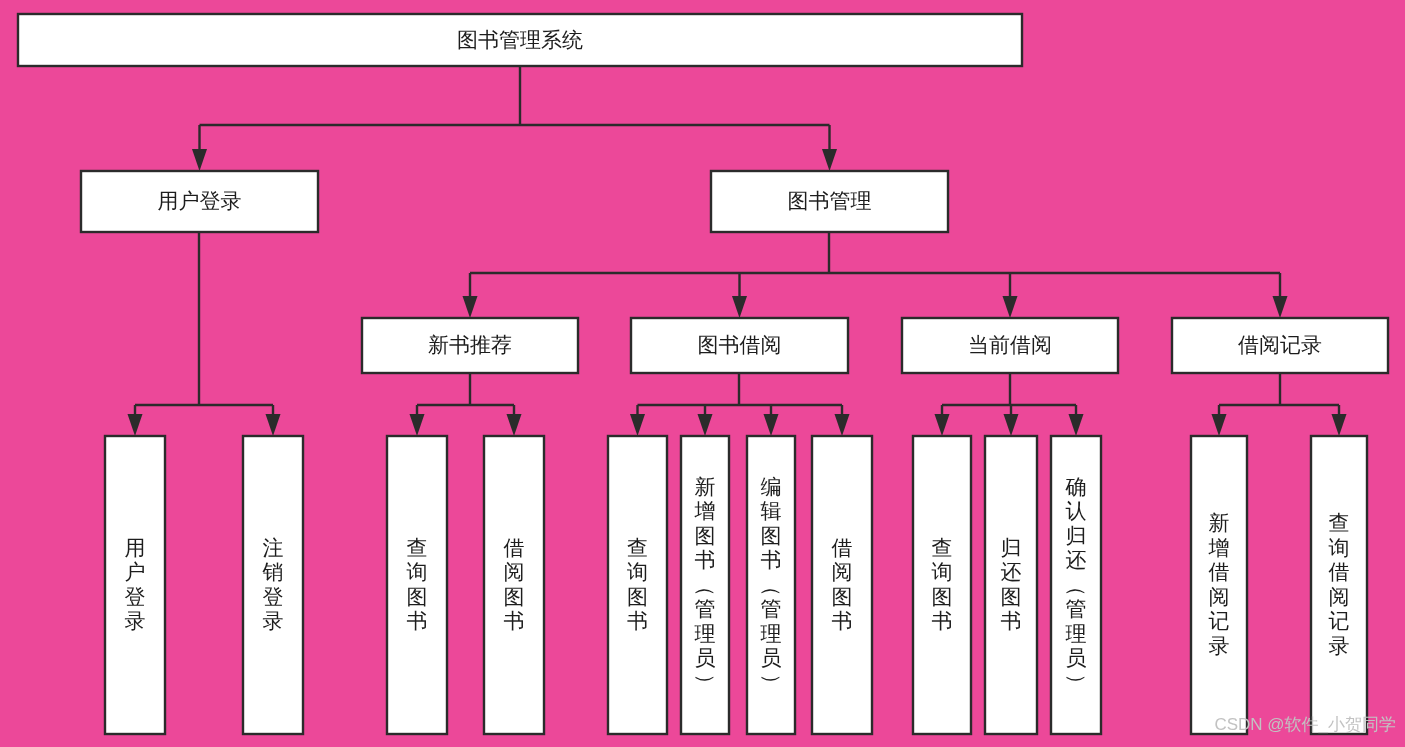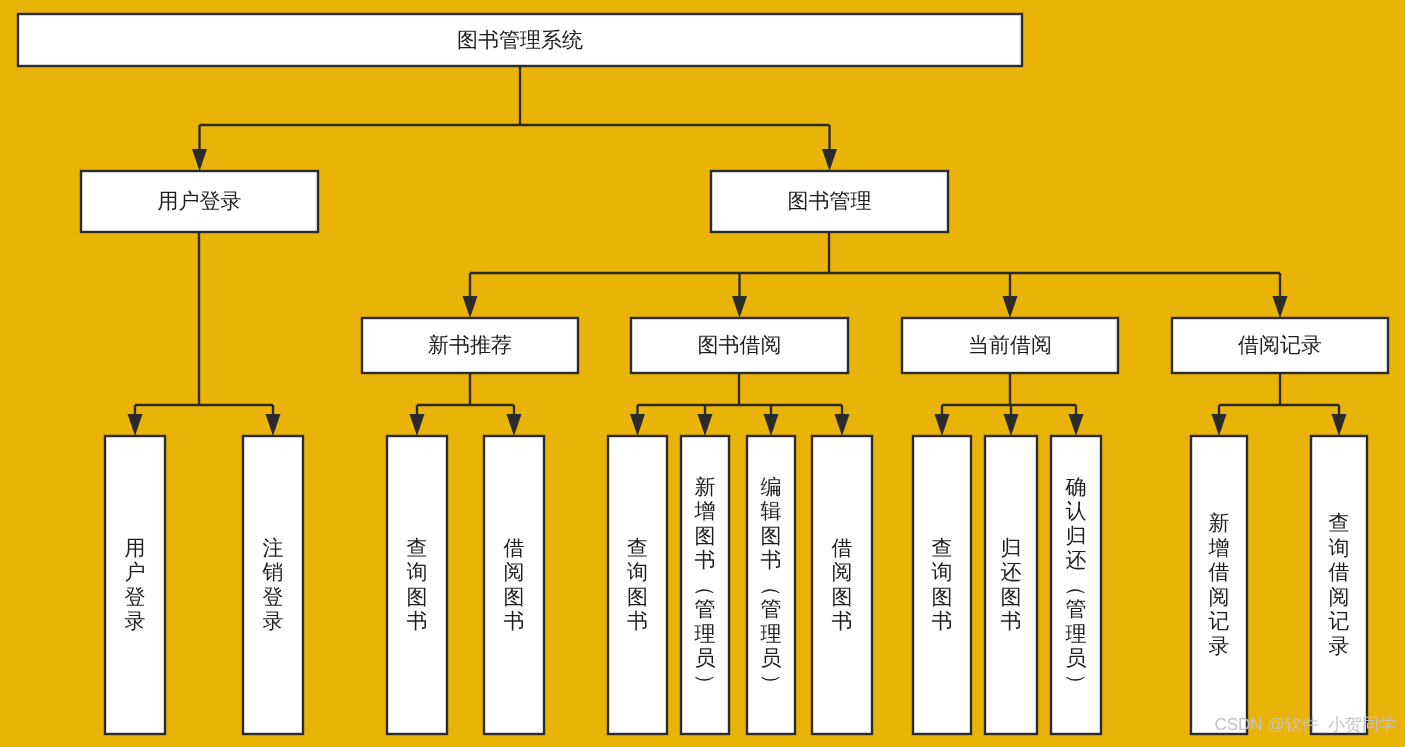--- a/index.html
+++ b/index.html
@@ -8,21 +8,21 @@
     padding: 0;
     background: #ffffff;
   }
   body {
     font-family: "Liberation Sans", "DejaVu Sans", sans-serif;
   }
   #diagram-root {
     position: relative;
     width: 1405px;
     height: 747px;
-    background: #eab308;
+    background: #ec4899;
     overflow: hidden;
   }
   svg#flowchart {
     display: block;
     width: 1405px;
     height: 747px;
   }
   .node-box {
     fill: #ffffff;
     stroke: #2b2b2b;

